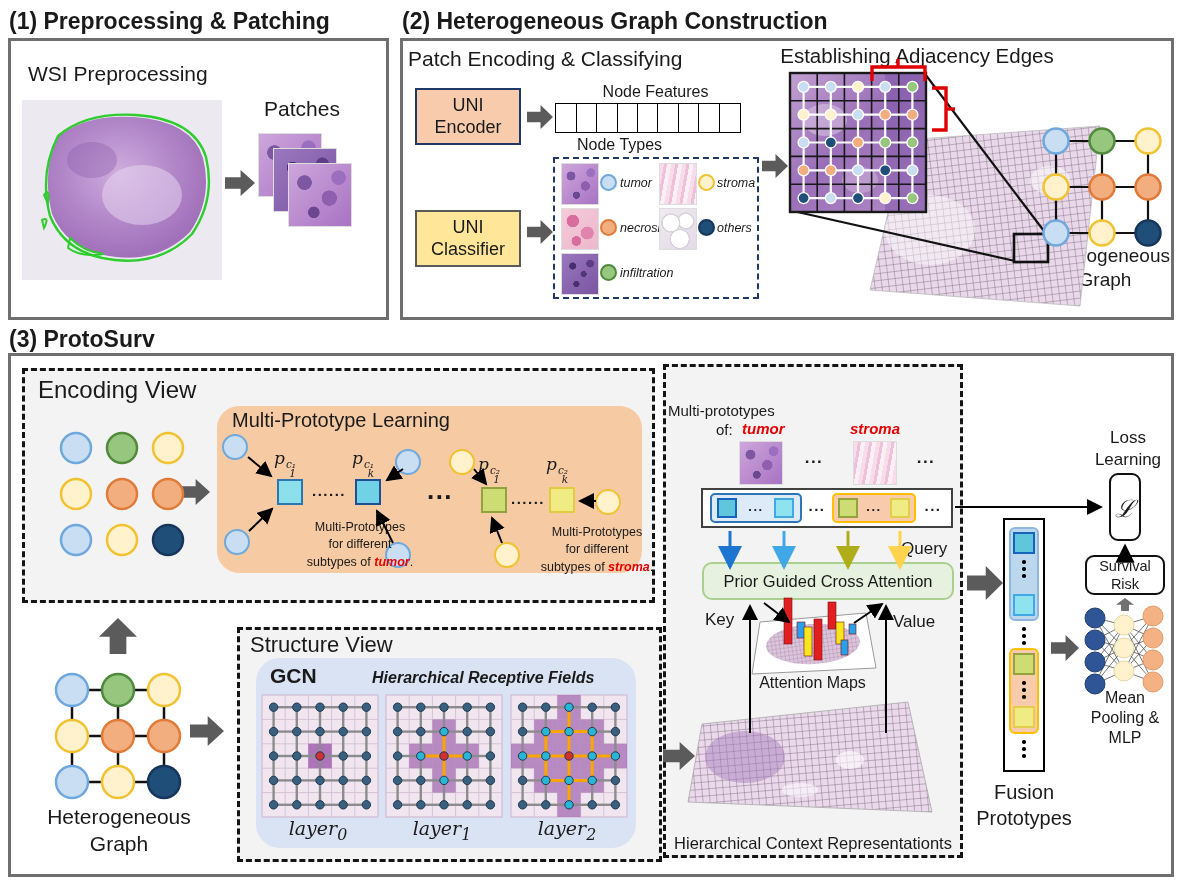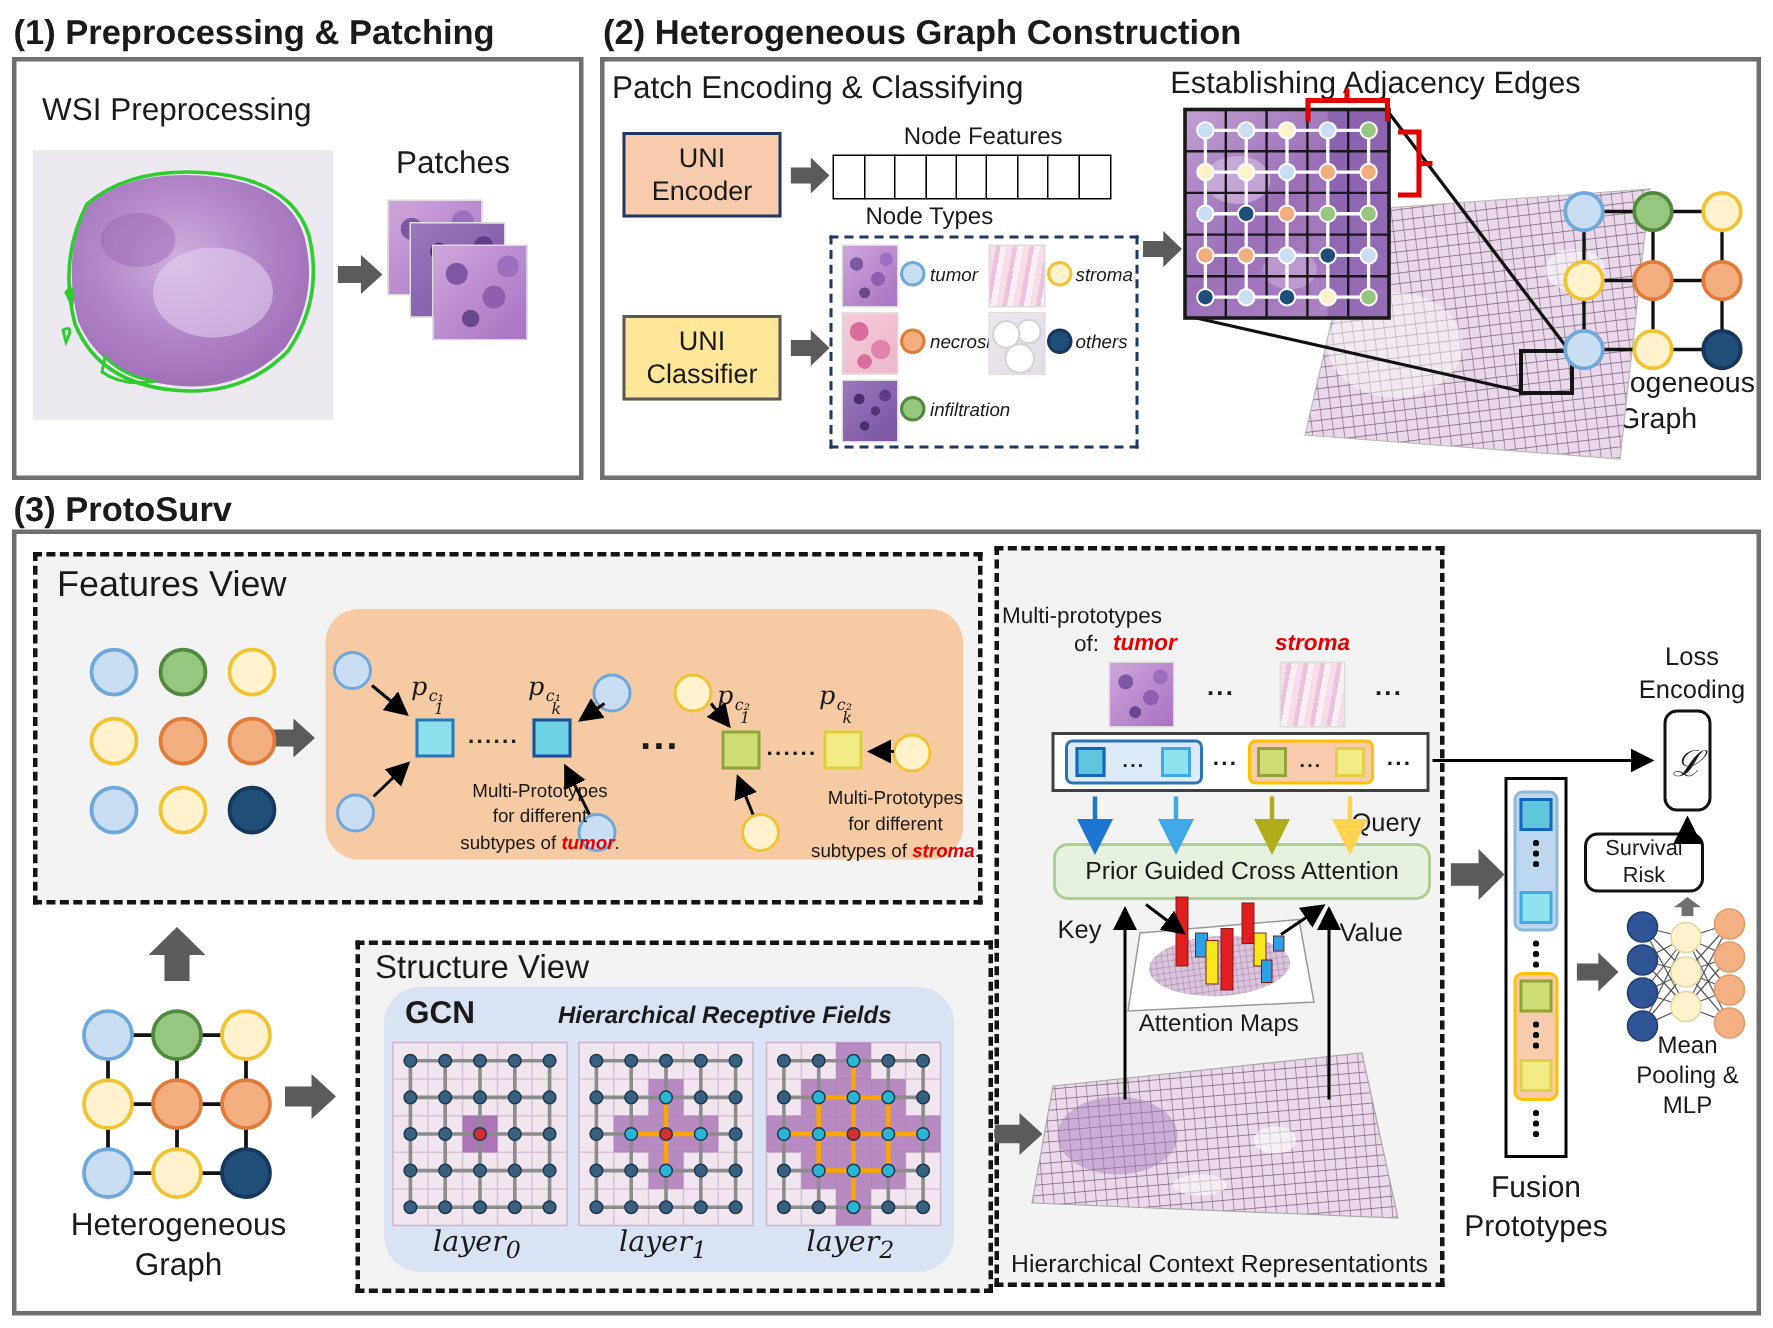--- a/index.html
+++ b/index.html
@@ -245,24 +245,25 @@
         <circle cx="1056" cy="233" r="12.5" fill="#C9DEF2" stroke="#6FA8DC" stroke-width="2.5"></circle>
         <circle cx="1102" cy="233" r="12.5" fill="#FFF2CC" stroke="#F1C232" stroke-width="2.5"></circle>
         <circle cx="1148" cy="233" r="12.5" fill="#1F4E79" stroke="#16365C" stroke-width="2.5"></circle>
       </g>
   </svg>
 
   <div class="abs ttl" style="left:9px;top:326px">(3) ProtoSurv</div>
   <div class="panelbox" style="left:8px;top:353px;width:1166px;height:524px"></div>
 
   <div class="dashbox" style="left:22px;top:368px;width:633px;height:235px"></div>
-  <div class="abs" style="left:38px;top:376px;font-size:24px">Features View</div>
+  <div class="abs" style="left:38px;top:376px;font-size:24px">Encoding View</div>
   <div class="ar ar-r" style="left:180px;top:479px;width:30px;height:26px"></div>
 
   <div class="abs" style="left:217px;top:406px;width:425px;height:167px;background:#F6CBA4;border-radius:22px"></div>
+  <div class="abs" style="left:232px;top:409px;font-size:20px">Multi-Prototype Learning</div>
   <div class="abs mathl" style="left:274px;top:448px"><i>p</i><span class="stack">
         <span class="sp">c₁</span>
         <span class="sb">1</span>
       </span></div>
   <div class="abs mathl" style="left:352px;top:448px"><i>p</i><span class="stack">
         <span class="sp">c₁</span>
         <span class="sb">k</span>
       </span></div>
   <div class="abs mathl" style="left:478px;top:454px"><i>p</i><span class="stack">
         <span class="sp">c₂</span>
@@ -357,25 +358,25 @@
   <div class="sq" style="left:1013px;top:706px;width:22px;height:22px;background:#F0EB85;border:2px solid #E3CE4B"></div>
   <div class="vdots" style="left:1022px;top:740px"></div>
   <div class="abs" style="left:954px;top:779px;width:140px;text-align:center;font-size:20px;line-height:1.3">
     <div>Fusion</div>
     <div>Prototypes</div>
   </div>
   <div class="ar ar-r" style="left:1051px;top:635px;width:28px;height:26px"></div>
 
   <div class="abs" style="left:1078px;top:427px;width:100px;text-align:center;font-size:17px;line-height:1.3">
     <div>Loss</div>
-    <div>Encoding</div>
+    <div>Learning</div>
   </div>
   <div class="roundlab" style="left:1109px;top:473px;width:32px;height:68px;display:flex;align-items:center;justify-content:center;
        font-family:'DejaVu Serif',serif;font-style:italic;font-size:24px">ℒ</div>
-  <div class="roundlab" style="left:1056px;top:555px;width:80px;height:40px;font-size:14.5px;line-height:1.25;padding-top:0">
+  <div class="roundlab" style="left:1085px;top:555px;width:80px;height:40px;font-size:14.5px;line-height:1.25;padding-top:0">
     <div>Survival</div>
     <div>Risk</div>
   </div>
   <div class="ar ar-up" style="left:1116px;top:598px;width:18px;height:13px;background:#707070"></div>
   <div class="abs" style="left:1090px;top:688px;width:70px;text-align:center;font-size:16px;line-height:1.25">
     <div>Mean</div>
     <div>Pooling &amp;</div>
     <div>MLP</div>
   </div>
 

